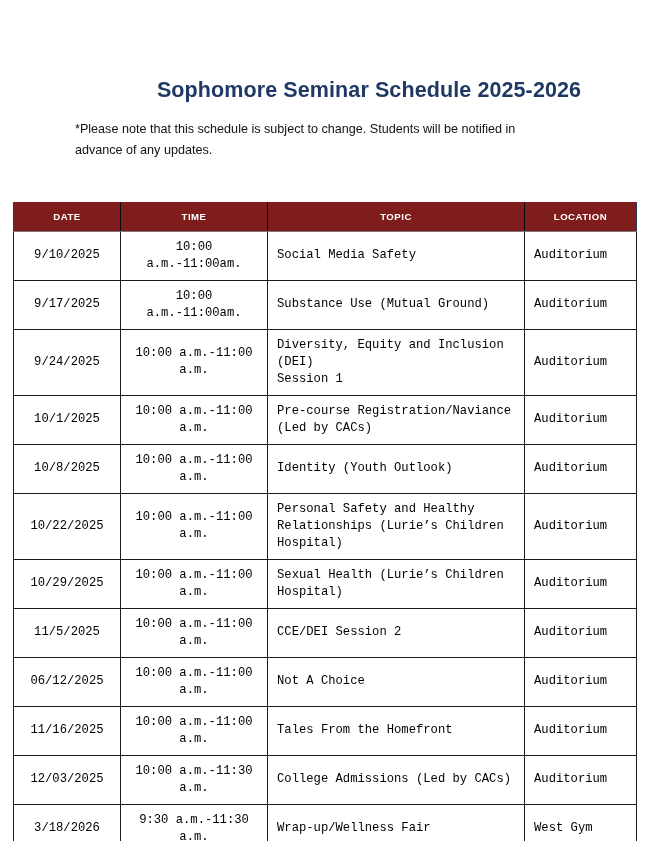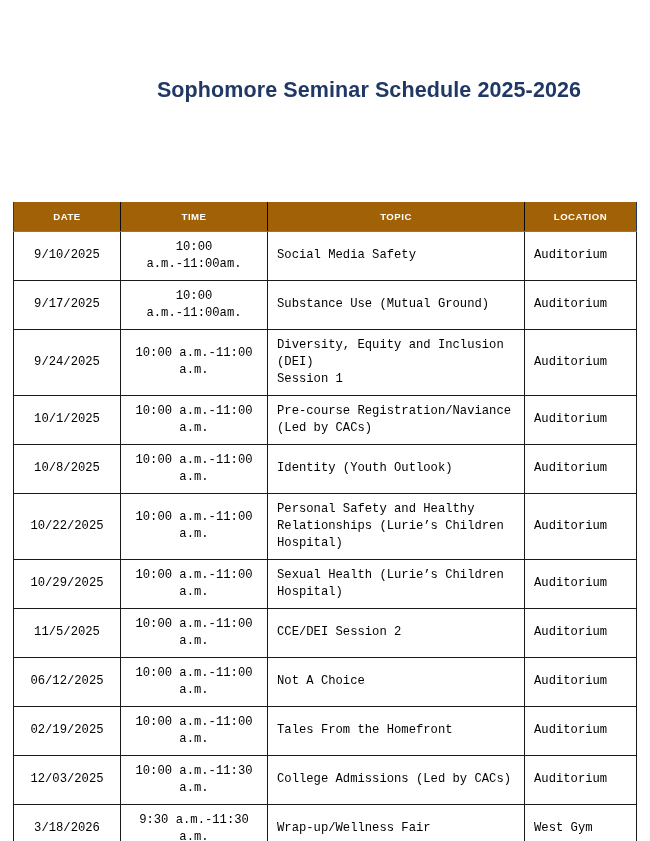--- a/index.html
+++ b/index.html
@@ -49,21 +49,21 @@
     width: 623px;
     border-collapse: collapse;
     table-layout: fixed;
   }
   .schedule-table col.c-date     { width: 107px; }
   .schedule-table col.c-time     { width: 147px; }
   .schedule-table col.c-topic    { width: 257px; }
   .schedule-table col.c-location { width: 112px; }
 
   .schedule-table thead th {
-    background: #a16207;
+    background: #7f1d1d;
     color: #ffffff;
     font-size: 9.6px;
     font-weight: 700;
     letter-spacing: 0.5px;
     text-align: center;
     height: 29px;
     padding: 0 4px;
     border-left: 1.6px solid #0b0b0b;
     border-right: 1.6px solid #0b0b0b;
     border-top: none;
@@ -112,20 +112,21 @@
 
   .topic-line { display: block; }
 </style>
 </head>
 <body>
 
 <div class="page">
 
   <div class="doc-title">Sophomore Seminar Schedule 2025-2026</div>
 
+  <div class="doc-note">*Please note that this schedule is subject to change. Students will be notified in advance of any updates.</div>
 
   <table class="schedule-table">
     <colgroup>
       <col class="c-date">
       <col class="c-time">
       <col class="c-topic">
       <col class="c-location">
     </colgroup>
     <thead>
       <tr>
@@ -205,21 +206,21 @@
         </tr>
         <tr class="r-9">
           <td class="cell-date">06/12/2025</td>
           <td class="cell-time">10:00 a.m.-11:00 a.m.</td>
           <td class="cell-topic">
             <span class="topic-line">Not A Choice</span>
           </td>
           <td class="cell-location">Auditorium</td>
         </tr>
         <tr class="r-10">
-          <td class="cell-date">02/19/2025</td>
+          <td class="cell-date">11/16/2025</td>
           <td class="cell-time">10:00 a.m.-11:00 a.m.</td>
           <td class="cell-topic">
             <span class="topic-line">Tales From the Homefront</span>
           </td>
           <td class="cell-location">Auditorium</td>
         </tr>
         <tr class="r-11">
           <td class="cell-date">12/03/2025</td>
           <td class="cell-time">10:00 a.m.-11:30 a.m.</td>
           <td class="cell-topic">

